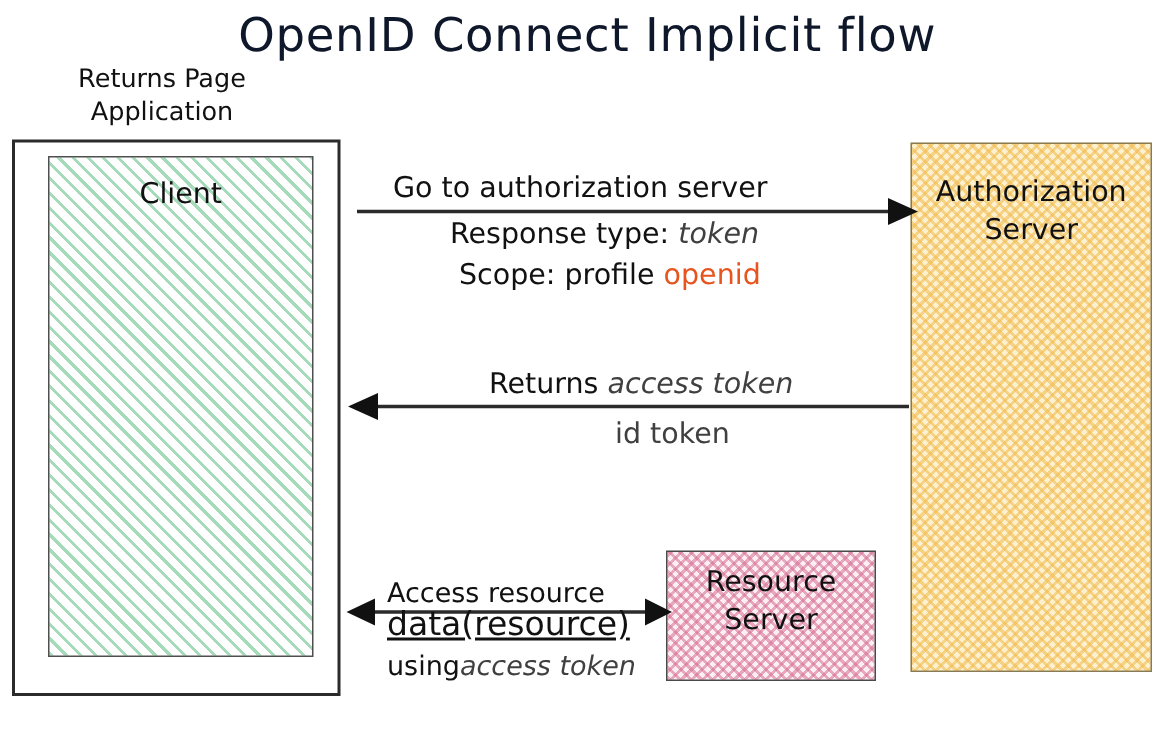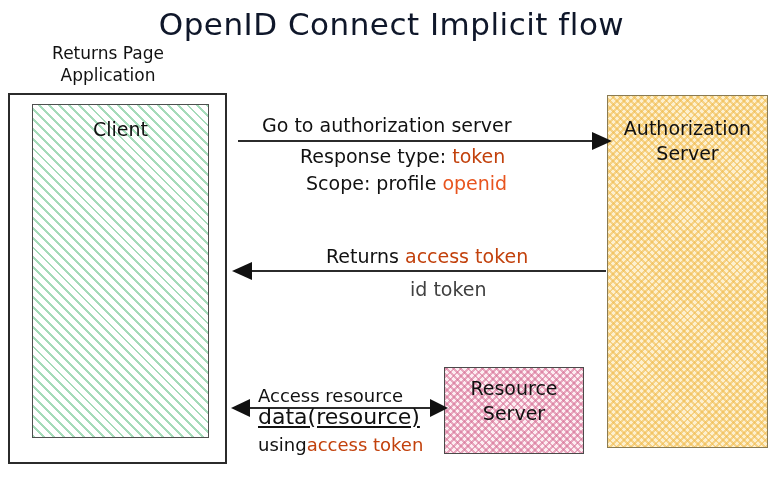--- a/index.html
+++ b/index.html
@@ -140,21 +140,21 @@
   }
 
   
   .arrow-text {
     position: absolute;
     font-size: 18px;
     line-height: 26px;
     color: #111111;
     white-space: nowrap;
   }
-  .kw-green  { color: #c2410c; }
+  .kw-green  { color: #404040; font-style: italic; }
   .kw-orange { color: #e8541e; margin-top: 22px; }
   .kw-purple { color: #404040; margin-top: 16px; }
 
   #flow1-line1 { left: 262px; top: 112px; font-size: 19px; }
   #flow1-line2 { left: 300px; top: 143px; font-size: 19px; }
   #flow1-line3 { left: 306px; top: 170px; font-size: 19px; }
 
   #flow2-line1 { left: 326px; top: 243px; font-size: 19px; }
   #flow2-line2 { left: 410px; top: 276px; font-size: 19px; }
 

